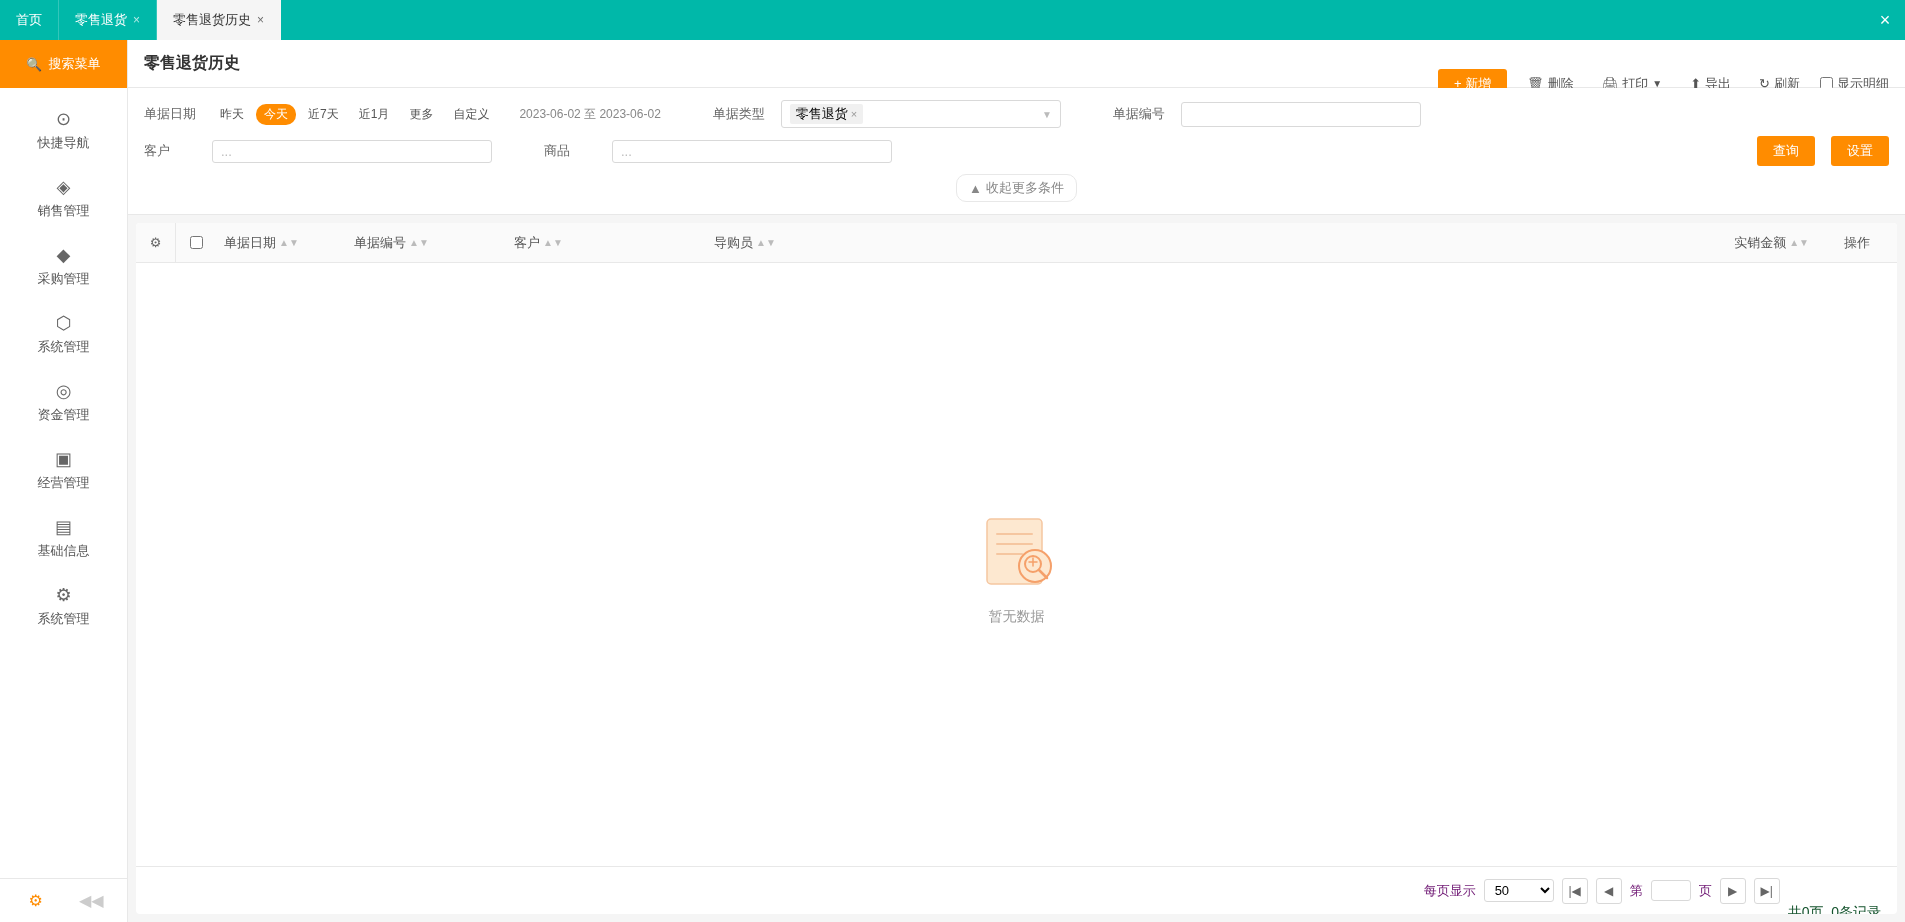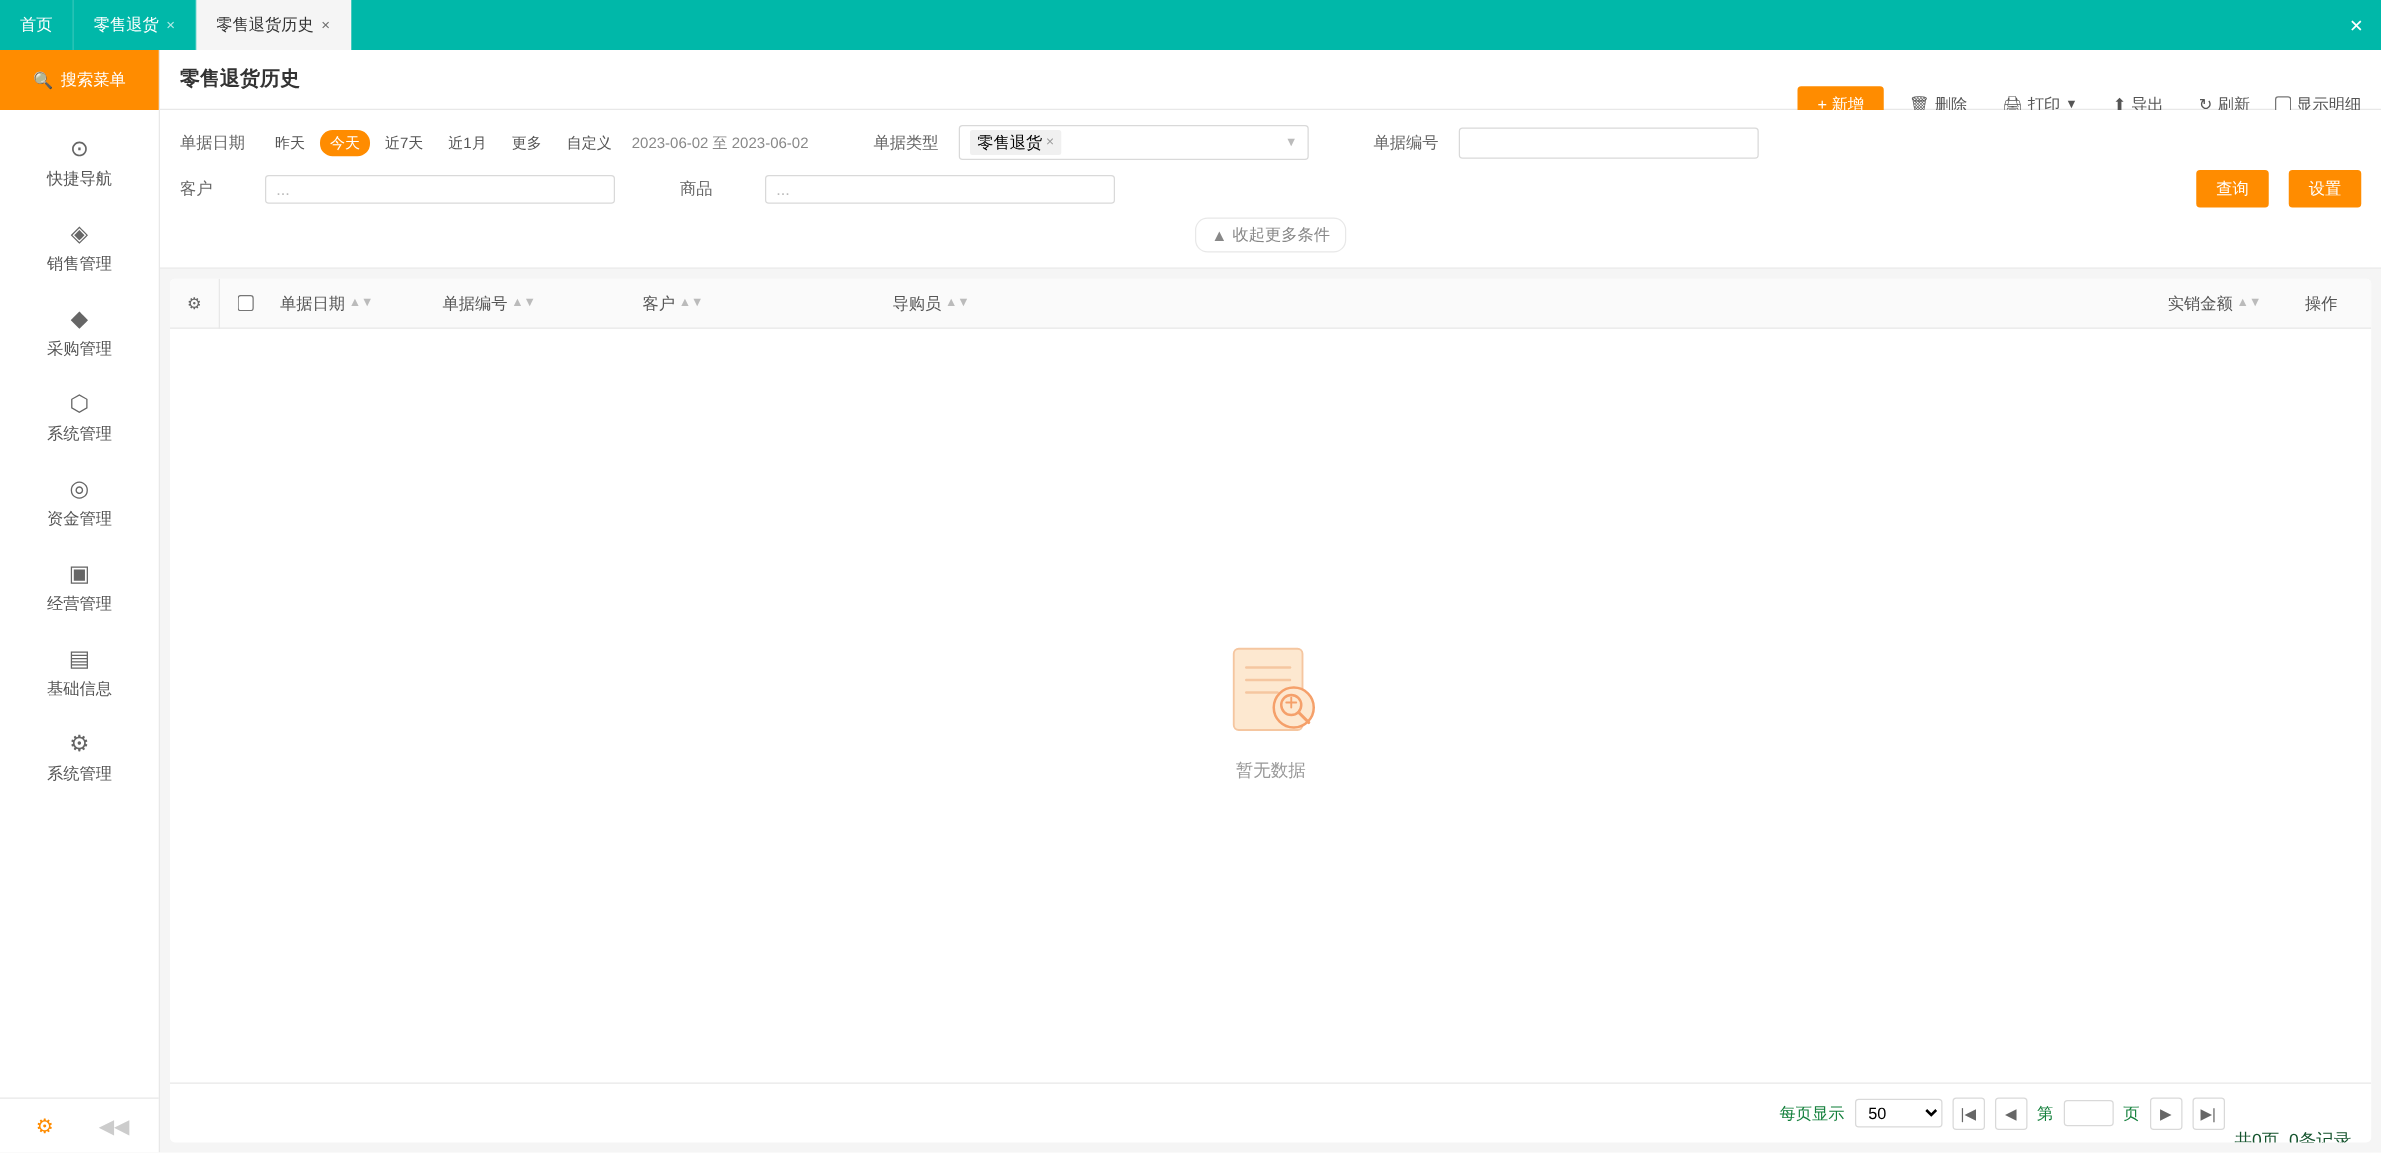--- a/index.html
+++ b/index.html
@@ -217,21 +217,21 @@
       border-radius: 2px;
     }
     .date-opt.active {
       background: #ff8c00;
       color: #fff;
       border-radius: 10px;
     }
     .date-range {
       font-size: 12px;
       color: #888;
-      margin-left: 4px;
+      margin-left: 18px;
     }
     .filter-select {
       display: flex;
       align-items: center;
       border: 1px solid #d9d9d9;
       border-radius: 3px;
       padding: 3px 8px;
       min-width: 240px;
       background: #fff;
       cursor: pointer;
@@ -354,21 +354,21 @@
     .pagination-bar {
       height: 48px;
       display: flex;
       align-items: center;
       justify-content: flex-end;
       padding: 0 16px;
       border-top: 1px solid #e8e8e8;
       gap: 8px;
       flex-shrink: 0;
     }
-    .pagination-label { color: #15803d; font-size: 13px; }
+    .pagination-label { color: #701a75; font-size: 13px; }
     .pagination-select {
       border: 1px solid #d9d9d9;
       border-radius: 3px;
       padding: 2px 20px 2px 6px;
       font-size: 13px;
       background: #fff;
       cursor: pointer;
     }
     .page-nav-btn {
       width: 26px;

